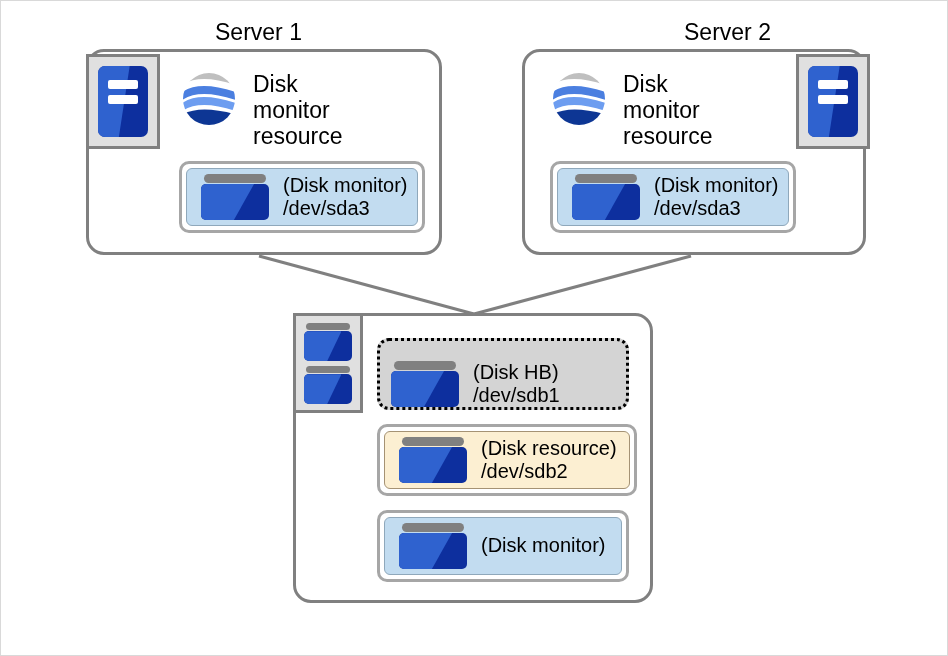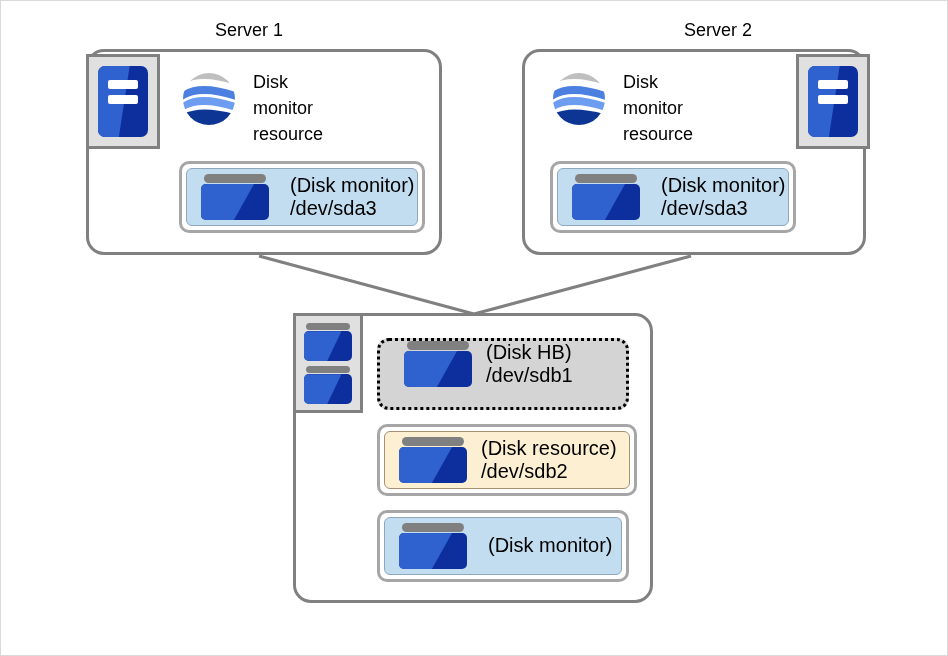--- a/index.html
+++ b/index.html
@@ -16,21 +16,21 @@
     height: 656px;
     background: #ffffff;
     border: 1px solid #d9d9d9;
     box-sizing: border-box;
     overflow: hidden;
   }
 
   
   .caption {
     position: absolute;
-    font-size: 18px;
+    font-size: 23px;
     color: #000000;
     white-space: nowrap;
     line-height: 1.0;
   }
 
   
   .round-box {
     position: absolute;
     border: 3px solid #808080;
     border-radius: 18px;
@@ -152,33 +152,32 @@
     height: 100%;
     display: flex;
     align-items: center;
     box-sizing: border-box;
     border-radius: 6px;
     padding-left: 14px;
   }
   .dr-inner.blue {
     background: #c2dcf0;
     border: 1px solid #8fa8bb;
-    gap: 7px;
   }
   .dr-inner.cream {
     background: #fcefd2;
     border: 1px solid #a59274;
   }
   .dr-dotted {
     border: 3px dotted #000000;
     border-radius: 12px;
     background: #d4d4d4;
-    padding-left: 24px;
+    padding-left: 11px;
     display: flex;
-    align-items: flex-start;
+    align-items: flex-end;
   }
 
   
   .shared-disk-icon {
     position: absolute;
     background: #e0e0e0;
     border: 3px solid #808080;
     box-sizing: border-box;
   }
 </style>

